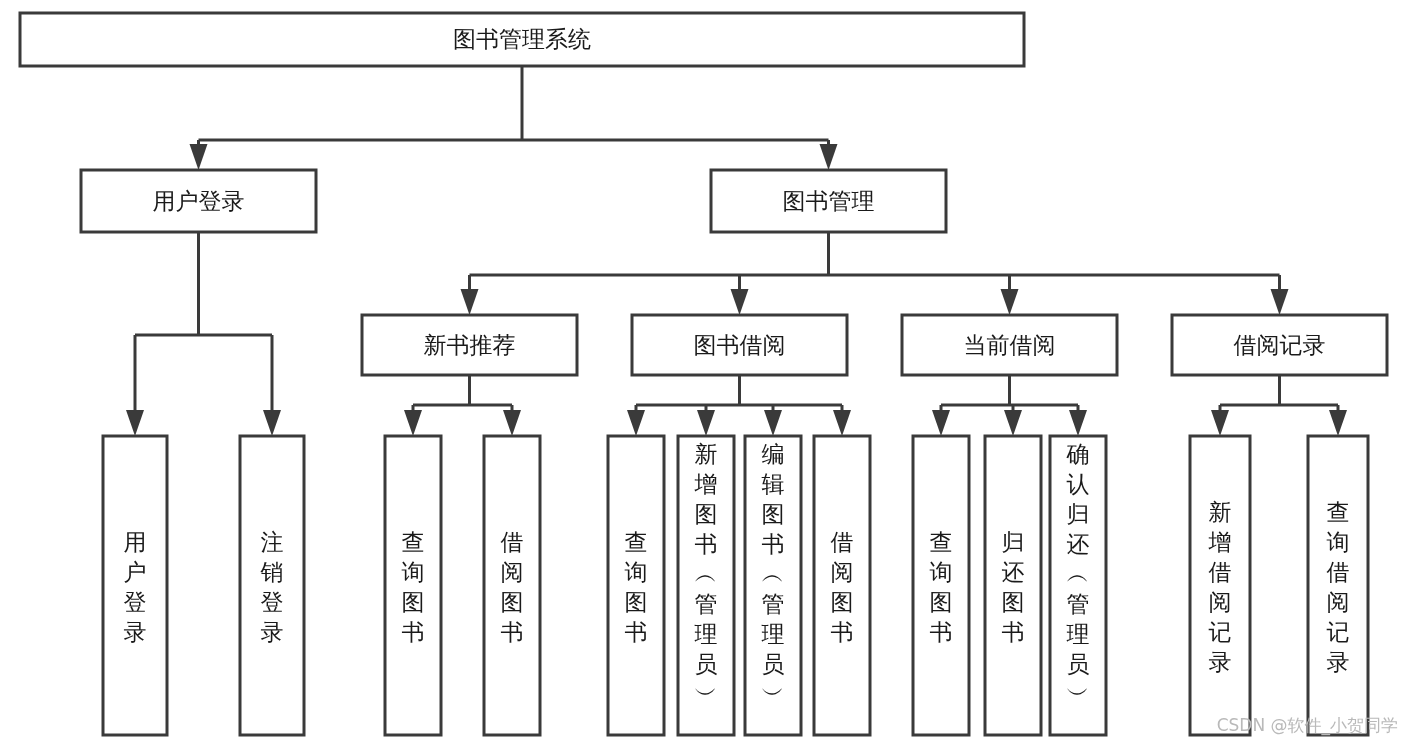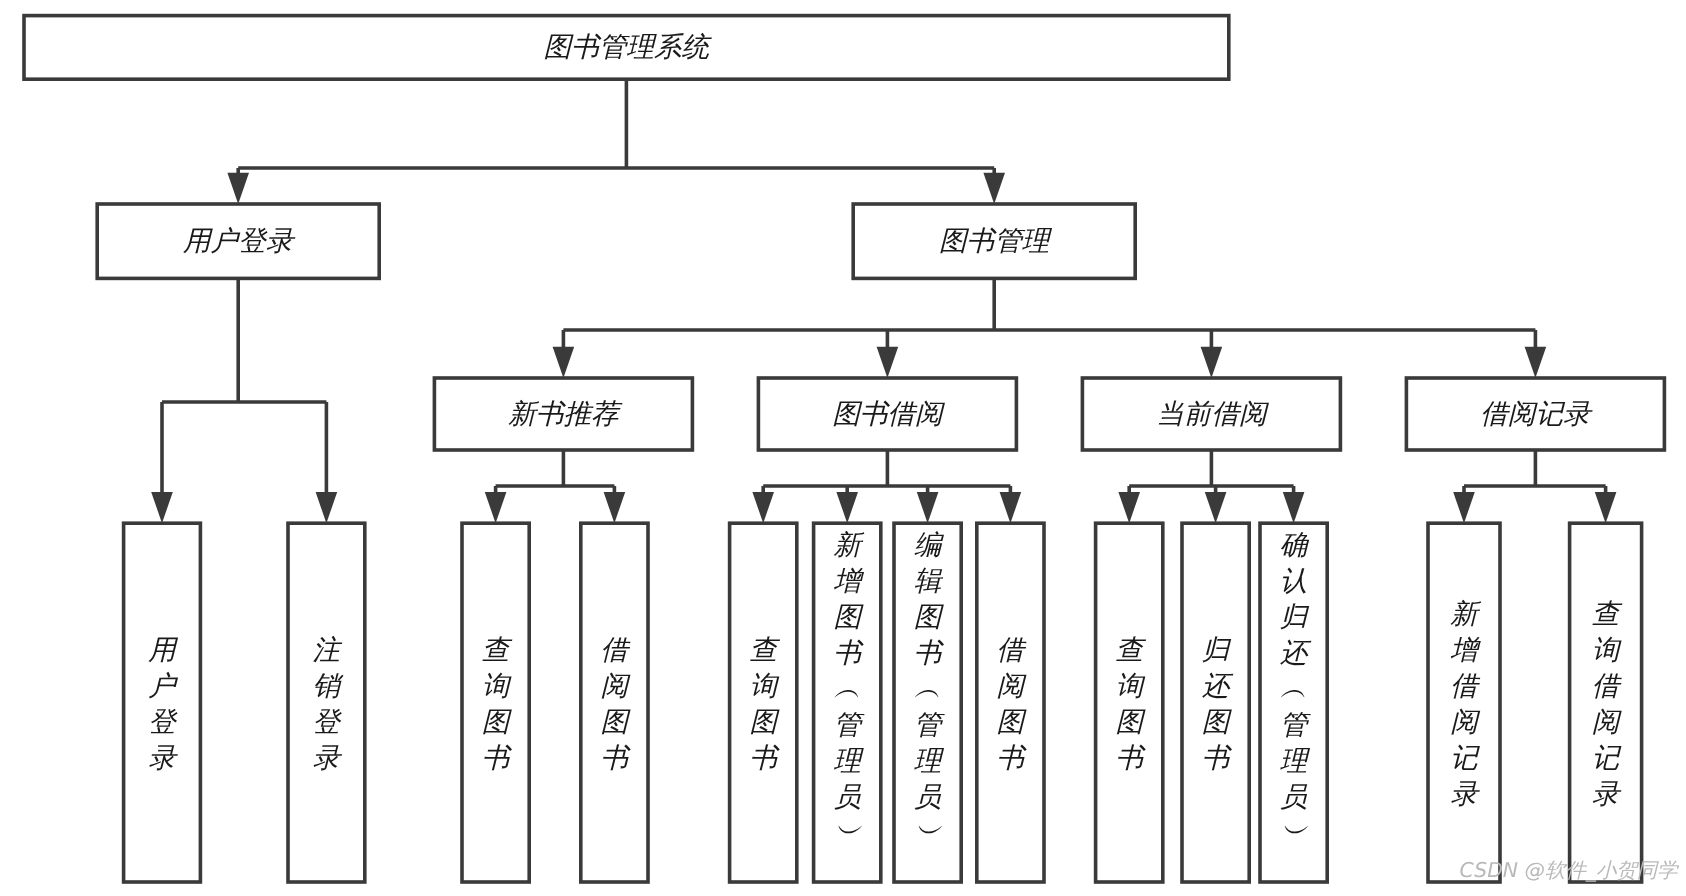--- a/index.html
+++ b/index.html
@@ -10,21 +10,20 @@
   }
   body {
     font-family: "Liberation Sans", "DejaVu Sans", sans-serif;
   }
   #diagram-root {
     position: relative;
     width: 1405px;
     height: 747px;
     background: #ffffff;
     overflow: hidden;
-    font-style: italic;
   }
   svg.diagram-canvas {
     position: absolute;
     left: 0;
     top: 0;
     width: 1405px;
     height: 747px;
     display: block;
   }
   .node-box {

